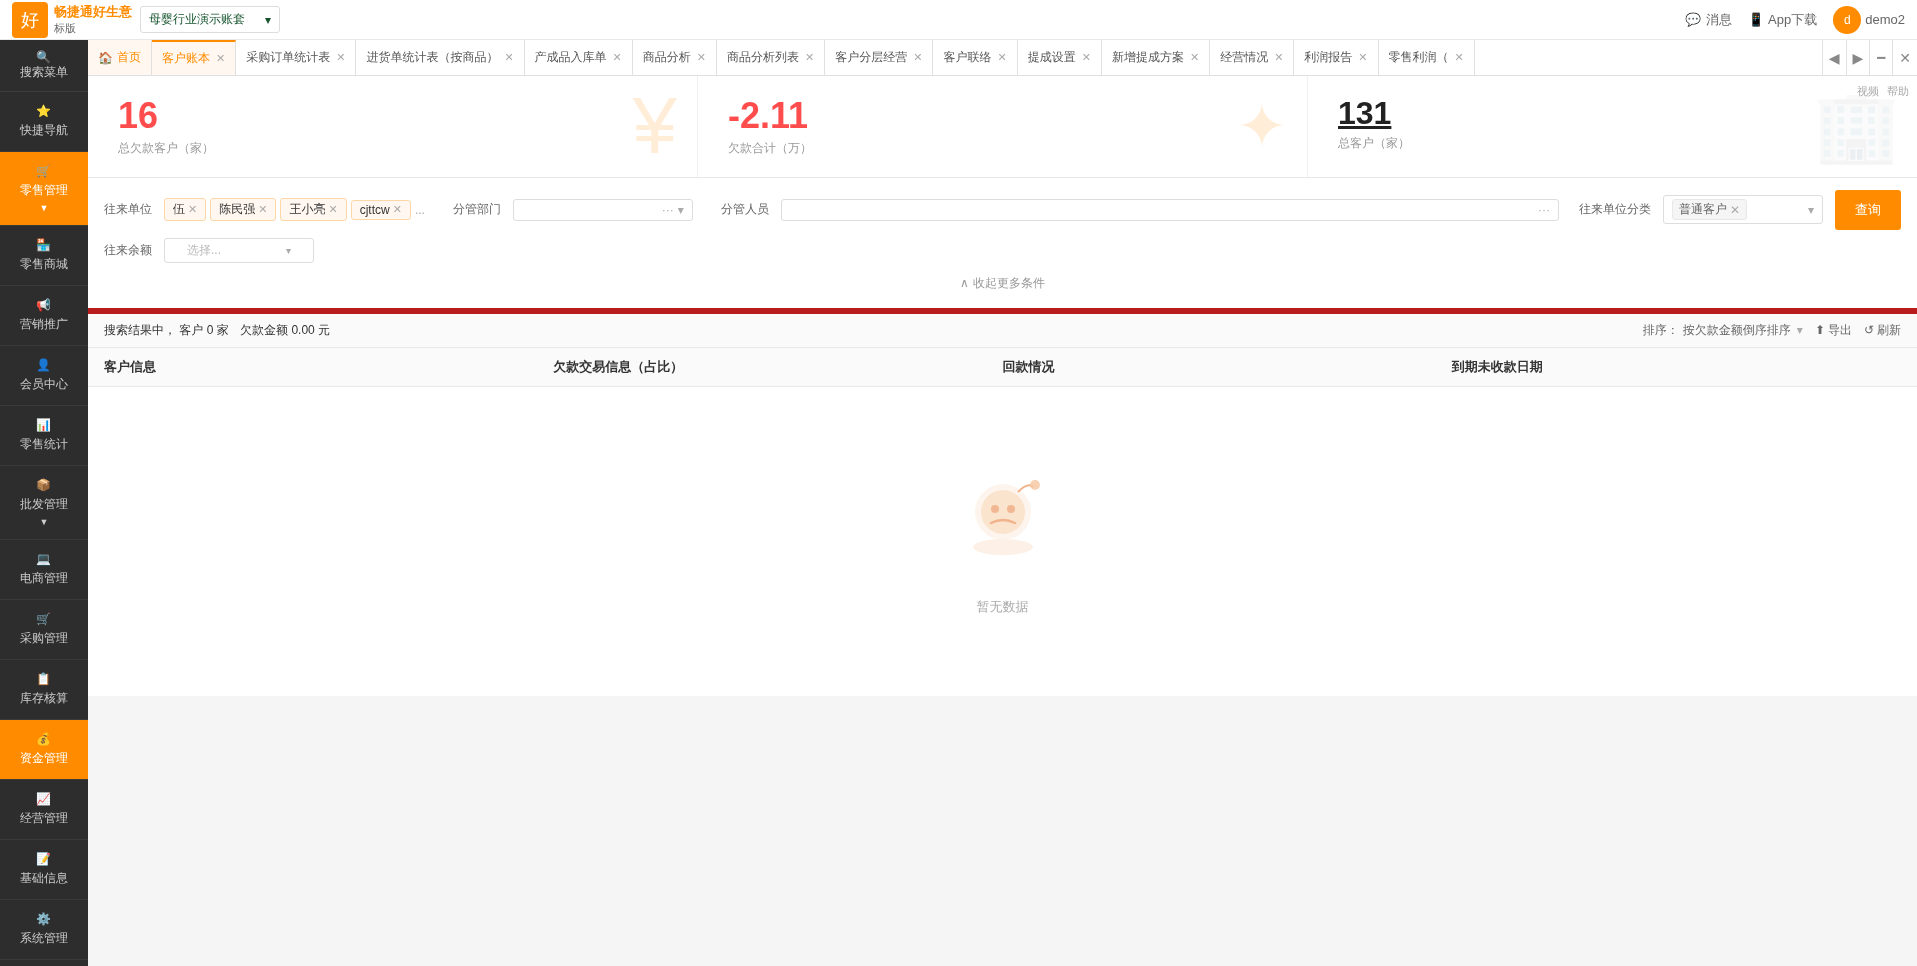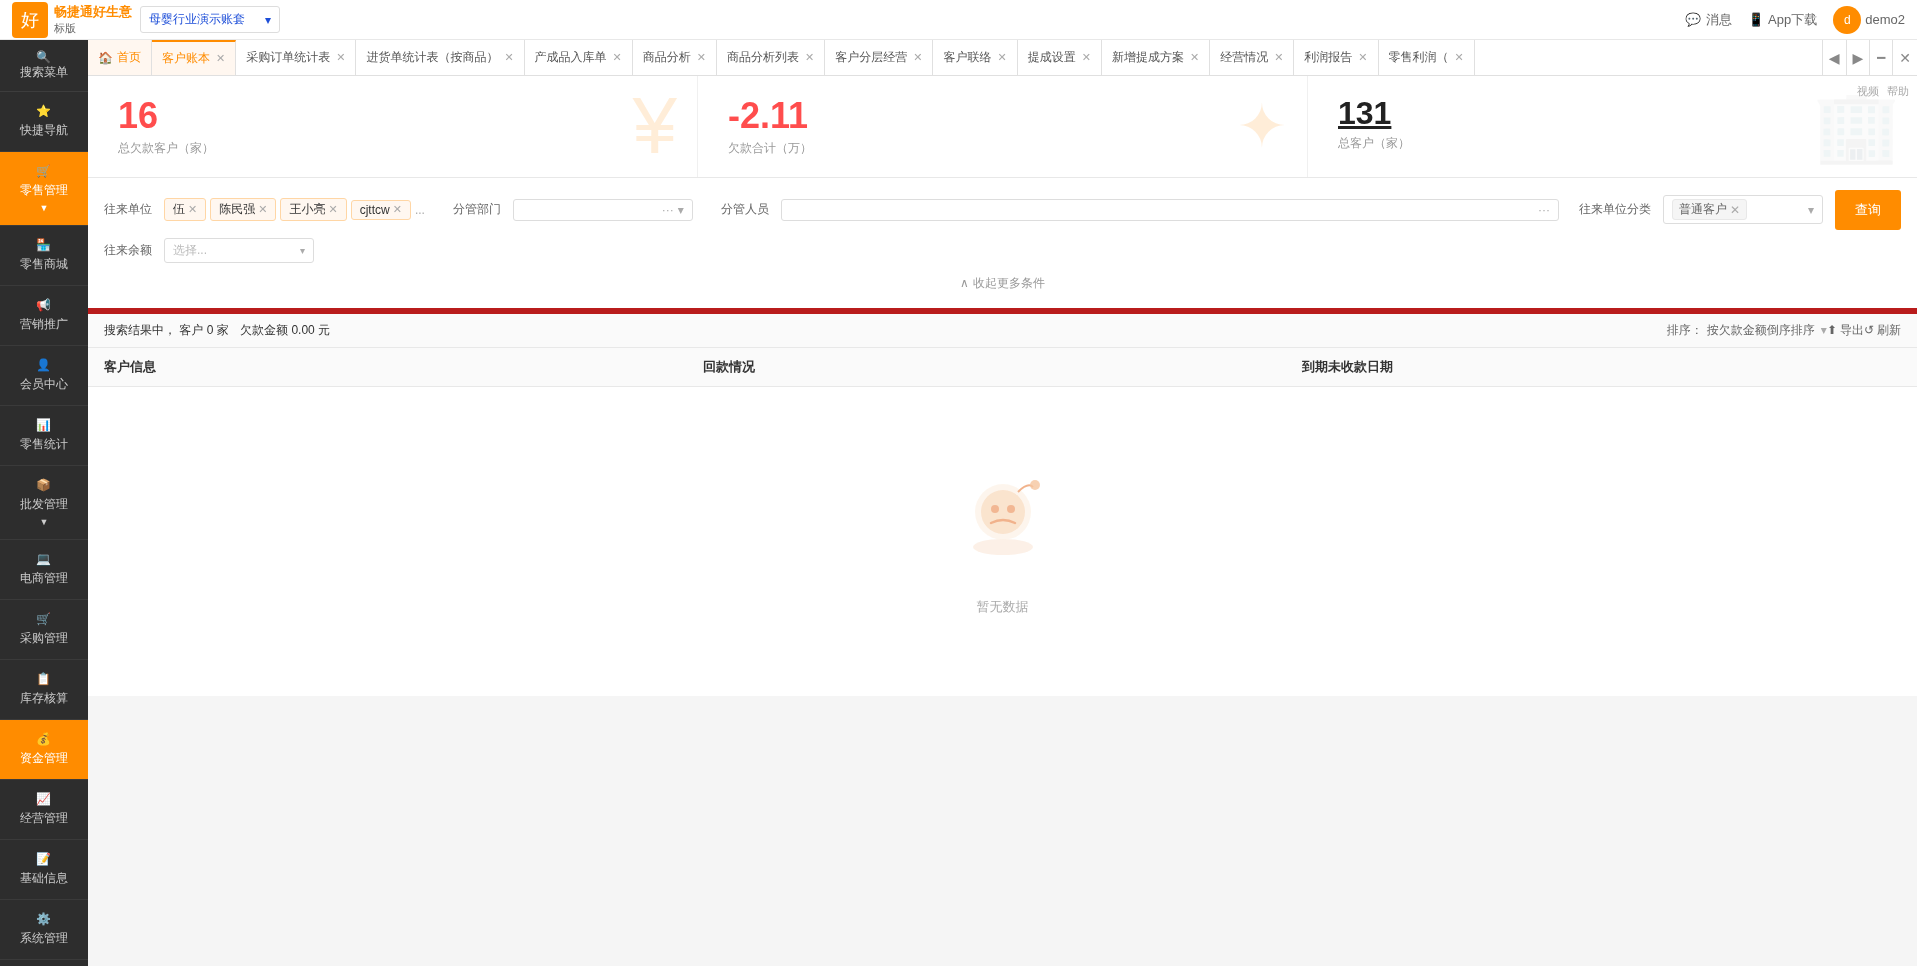--- a/index.html
+++ b/index.html
@@ -5,21 +5,21 @@
     * { margin: 0; padding: 0; box-sizing: border-box; }
     body { font-family: 'Microsoft YaHei', sans-serif; font-size: 13px; background: #f5f5f5; color: #333; display: flex; flex-direction: column; height: 100vh; overflow: hidden; }
 
     
     .topbar { background: #fff; height: 40px; display: flex; align-items: center; padding: 0 12px; border-bottom: 1px solid #e8e8e8; justify-content: space-between; flex-shrink: 0; }
     .topbar-left { display: flex; align-items: center; gap: 8px; }
     .logo-area { display: flex; align-items: center; gap: 6px; }
     .logo-icon { width: 36px; height: 36px; background: #ff8c00; border-radius: 4px; display: flex; align-items: center; justify-content: center; color: white; font-size: 18px; }
     .logo-text { font-size: 11px; color: #666; line-height: 1.3; }
     .logo-text .brand { color: #ff8c00; font-weight: bold; font-size: 13px; }
-    .workspace-select { display: flex; align-items: center; gap: 4px; padding: 4px 8px; border: 1px solid #ddd; border-radius: 3px; cursor: pointer; font-size: 12px; color: #1d4ed8; min-width: 140px; justify-content: space-between; }
+    .workspace-select { display: flex; align-items: center; gap: 4px; padding: 4px 8px; border: 1px solid #ddd; border-radius: 3px; cursor: pointer; font-size: 12px; color: #14532d; min-width: 140px; justify-content: space-between; }
     .topbar-right { display: flex; align-items: center; gap: 16px; }
     .topbar-action { display: flex; align-items: center; gap: 4px; cursor: pointer; color: #666; font-size: 13px; }
     .avatar { width: 28px; height: 28px; border-radius: 50%; background: #ff8c00; color: white; display: flex; align-items: center; justify-content: center; font-size: 12px; }
 
     
     .main-layout { display: flex; flex: 1; overflow: hidden; }
 
     
     .sidebar { width: 88px; background: #2d2d2d; display: flex; flex-direction: column; flex-shrink: 0; overflow-y: auto; }
     .sidebar-search { padding: 10px 8px; color: #ccc; font-size: 12px; text-align: center; cursor: pointer; border-bottom: 1px solid #3d3d3d; }
@@ -53,32 +53,32 @@
     .stat-help span { font-size: 11px; color: #aaa; cursor: pointer; }
 
     
     .filter-area { background: #fff; padding: 12px 16px; border-bottom: 6px solid #b91c1c; }
     .filter-row { display: flex; align-items: center; gap: 12px; margin-bottom: 8px; flex-wrap: wrap; }
     .filter-label { font-size: 12px; color: #666; white-space: nowrap; }
     .filter-tags { display: flex; align-items: center; gap: 4px; flex-wrap: wrap; }
     .filter-tag { display: flex; align-items: center; gap: 3px; padding: 2px 8px; background: #fff7f0; border: 1px solid #ffd6a5; border-radius: 3px; font-size: 12px; color: #333; }
     .filter-tag .tag-close { color: #aaa; cursor: pointer; font-size: 11px; }
     .more-tags { color: #aaa; cursor: pointer; font-size: 12px; }
-    .filter-select { display: flex; align-items: center; border: 1px solid #ddd; border-radius: 3px; padding: 3px 8px; cursor: pointer; font-size: 12px; min-width: 120px; justify-content: space-between; color: #666; }
+    .filter-select { display: flex; align-items: center; border: 1px solid #ddd; border-radius: 3px; padding: 3px 22px; cursor: pointer; font-size: 12px; min-width: 120px; justify-content: space-between; color: #666; }
     .filter-select .arrow { color: #aaa; font-size: 10px; }
     .filter-multiselect { display: flex; align-items: center; border: 1px solid #ddd; border-radius: 3px; padding: 3px 8px; cursor: pointer; font-size: 12px; min-width: 200px; justify-content: space-between; color: #666; }
     .filter-value-tag { display: flex; align-items: center; gap: 3px; padding: 1px 6px; background: #f5f5f5; border: 1px solid #e8e8e8; border-radius: 3px; font-size: 12px; }
     .btn-query { background: #ff8c00; color: white; border: none; padding: 11px 20px; border-radius: 3px; cursor: pointer; font-size: 13px; }
     .collapse-btn { display: flex; align-items: center; gap: 4px; color: #999; font-size: 12px; cursor: pointer; justify-content: center; padding: 4px 0; }
 
     
     .result-bar { background: #fafafa; padding: 8px 16px; border-bottom: 1px solid #e8e8e8; display: flex; align-items: center; justify-content: space-between; }
     .result-info { font-size: 12px; color: #666; text-align: center; }
     .result-info span { color: #333; }
-    .result-actions { display: flex; align-items: center; font-size: 12px; color: #666; }
+    .result-actions { display: flex; align-items: center; gap: 12px; font-size: 12px; color: #666; }
     .result-actions .sort-select { display: flex; align-items: center; gap: 4px; cursor: pointer; }
     .result-actions .action-btn { display: flex; align-items: center; gap: 3px; cursor: pointer; color: #666; }
 
     
     .table-area { background: #fff; }
     .table-header { display: flex; padding: 10px 16px; border-bottom: 1px solid #e8e8e8; background: #fafafa; }
     .table-header .col { font-size: 13px; color: #333; font-weight: 700; }
     .col-customer { flex: 3; }
     .col-debt { flex: 3; }
     .col-repay { flex: 3; }
@@ -381,20 +381,23 @@
             <span>刷新</span>
           </div>
         </div>
       </div>
 
       <div class="table-area">
         <div class="table-header">
           <div class="col col-customer">
             <span>客户信息</span>
           </div>
+          <div class="col col-debt">
+            <span>欠款交易信息（占比）</span>
+          </div>
           <div class="col col-repay">
             <span>回款情况</span>
           </div>
           <div class="col col-date">
             <span>到期未收款日期</span>
           </div>
         </div>
 
         <div class="empty-state">
           <div class="empty-icon">

